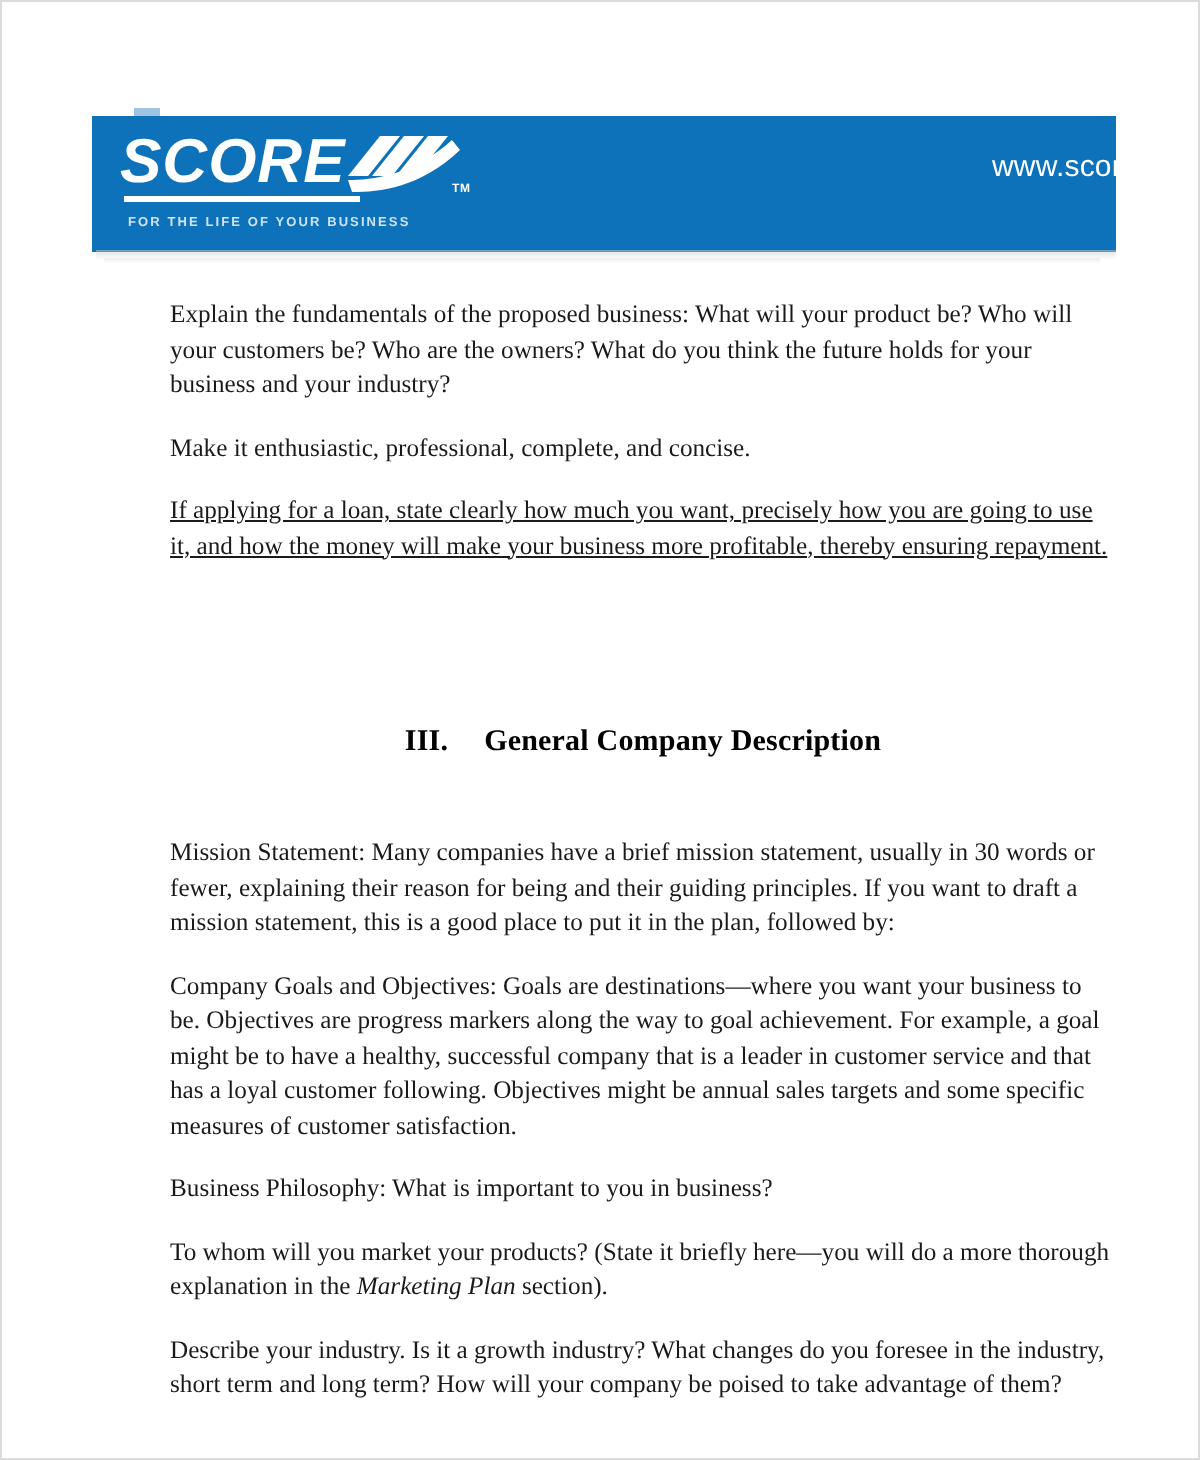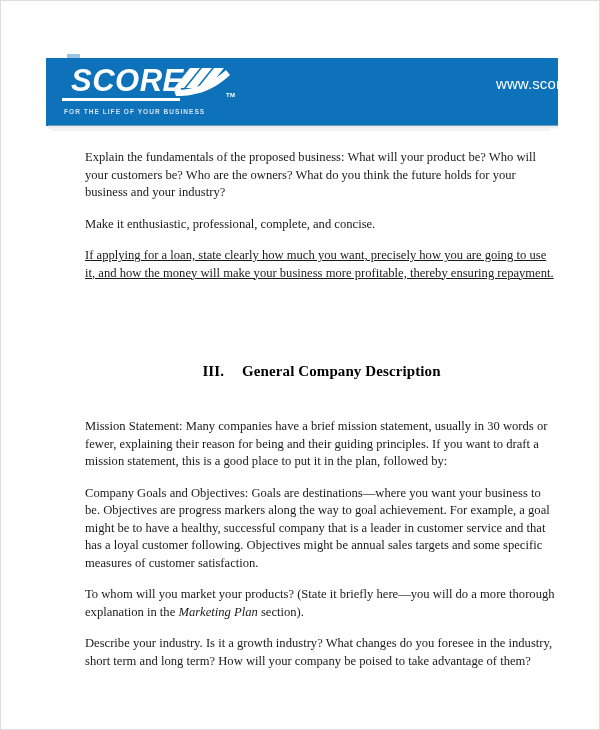--- a/index.html
+++ b/index.html
@@ -73,21 +73,21 @@
   
   .logo-block {
     position: absolute;
     left: 14px;
     top: 6px;
     width: 190px;
     height: 58px;
   }
   .logo-word {
     position: absolute;
-    left: 11px;
+    left: 0;
     top: 0;
     font-family: "Liberation Sans", "DejaVu Sans", sans-serif;
     font-weight: bold;
     font-style: italic;
     font-size: 31px;
     letter-spacing: 0.5px;
     color: #ffffff;
     line-height: 34px;
   }
   .logo-underline {
@@ -217,19 +217,20 @@
 
 
     <div class="spacer-before-heading"></div>
 
     <h2 class="section"><span>III.</span><span class="num-gap"></span><span>General Company Description</span></h2>
 
     <div class="spacer-after-heading"></div>
 
     <p class="body">Mission Statement: Many companies have a brief mission statement, usually in 30 words or fewer, explaining their reason for being and their guiding principles. If you want to draft a mission statement, this is a good place to put it in the plan, followed by:</p>
     <p class="body">Company Goals and Objectives: Goals are destinations—where you want your business to be. Objectives are progress markers along the way to goal achievement. For example, a goal might be to have a healthy, successful company that is a leader in customer service and that has a loyal customer following. Objectives might be annual sales targets and some specific measures of customer satisfaction.</p>
+    <p class="body">Business Philosophy: What is important to you in business?</p>
 
     <p class="body"><span>To whom will you market your products? (State it briefly here—you will do a more thorough explanation in the </span><em class="title">Marketing Plan</em><span> section).</span></p>
 
     <p class="body">Describe your industry.  Is it a growth industry? What changes do you foresee in the industry, short term and long term? How will your company be poised to take advantage of them?</p>
 
   </div>
 </div>
 
 </body></html>

